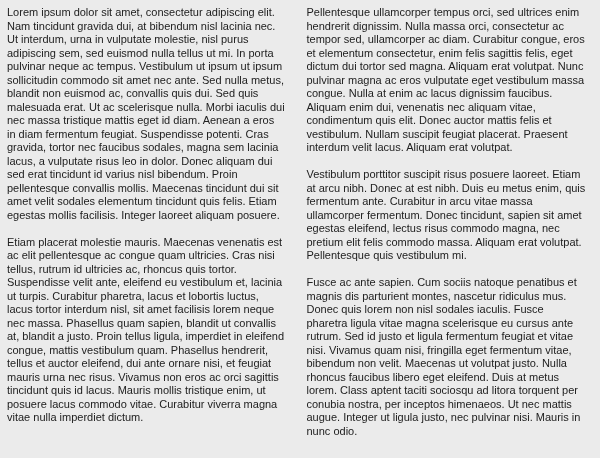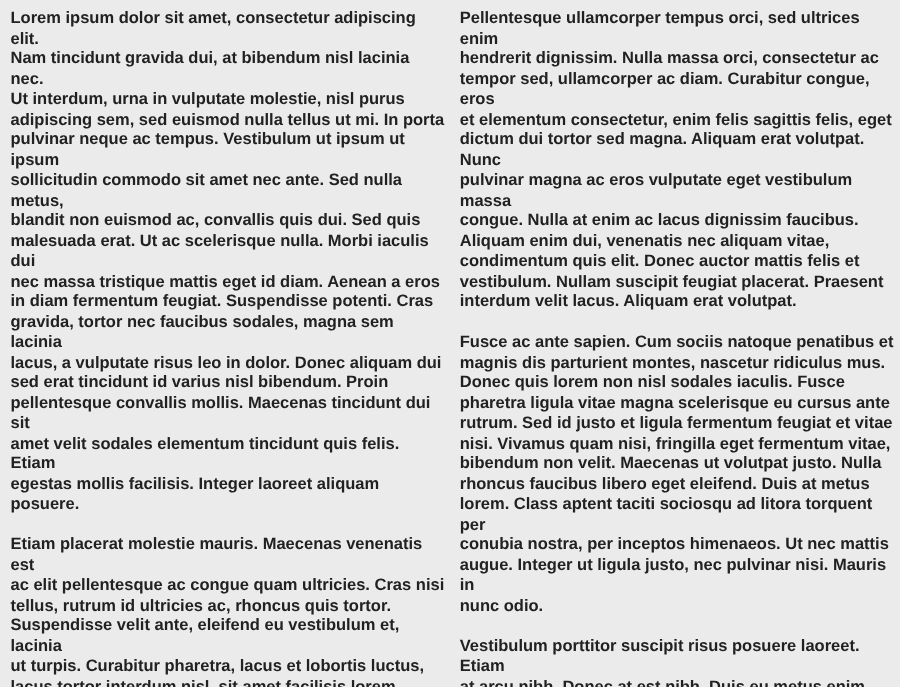--- a/index.html
+++ b/index.html
@@ -16,21 +16,20 @@
     line-height: 13.5px;
     overflow: hidden;
   }
   .page {
     box-sizing: border-box;
     width: 600px;
     height: 394px;
     padding: 6px 4px 0 7px;
     display: flex;
     gap: 10px;
-    font-weight: bold;
   }
   .column {
     flex: 1 1 0;
     min-width: 0;
   }
   .para {
     margin: 0 0 13.5px 0;
     white-space: pre-line;
   }
 </style>
@@ -75,33 +74,33 @@
 hendrerit dignissim. Nulla massa orci, consectetur ac
 tempor sed, ullamcorper ac diam. Curabitur congue, eros
 et elementum consectetur, enim felis sagittis felis, eget
 dictum dui tortor sed magna. Aliquam erat volutpat. Nunc
 pulvinar magna ac eros vulputate eget vestibulum massa
 congue. Nulla at enim ac lacus dignissim faucibus.
 Aliquam enim dui, venenatis nec aliquam vitae,
 condimentum quis elit. Donec auctor mattis felis et
 vestibulum. Nullam suscipit feugiat placerat. Praesent
 interdum velit lacus. Aliquam erat volutpat.</p>
+    <p class="para">Vestibulum porttitor suscipit risus posuere laoreet. Etiam
+at arcu nibh. Donec at est nibh. Duis eu metus enim, quis
+fermentum ante. Curabitur in arcu vitae massa
+ullamcorper fermentum. Donec tincidunt, sapien sit amet
+egestas eleifend, lectus risus commodo magna, nec
+pretium elit felis commodo massa. Aliquam erat volutpat.
+Pellentesque quis vestibulum mi.</p>
     <p class="para">Fusce ac ante sapien. Cum sociis natoque penatibus et
 magnis dis parturient montes, nascetur ridiculus mus.
 Donec quis lorem non nisl sodales iaculis. Fusce
 pharetra ligula vitae magna scelerisque eu cursus ante
 rutrum. Sed id justo et ligula fermentum feugiat et vitae
 nisi. Vivamus quam nisi, fringilla eget fermentum vitae,
 bibendum non velit. Maecenas ut volutpat justo. Nulla
 rhoncus faucibus libero eget eleifend. Duis at metus
 lorem. Class aptent taciti sociosqu ad litora torquent per
 conubia nostra, per inceptos himenaeos. Ut nec mattis
 augue. Integer ut ligula justo, nec pulvinar nisi. Mauris in
 nunc odio.</p>
-    <p class="para">Vestibulum porttitor suscipit risus posuere laoreet. Etiam
-at arcu nibh. Donec at est nibh. Duis eu metus enim, quis
-fermentum ante. Curabitur in arcu vitae massa
-ullamcorper fermentum. Donec tincidunt, sapien sit amet
-egestas eleifend, lectus risus commodo magna, nec
-pretium elit felis commodo massa. Aliquam erat volutpat.
-Pellentesque quis vestibulum mi.</p>
   </div>
 </div>
 
 </body></html>

